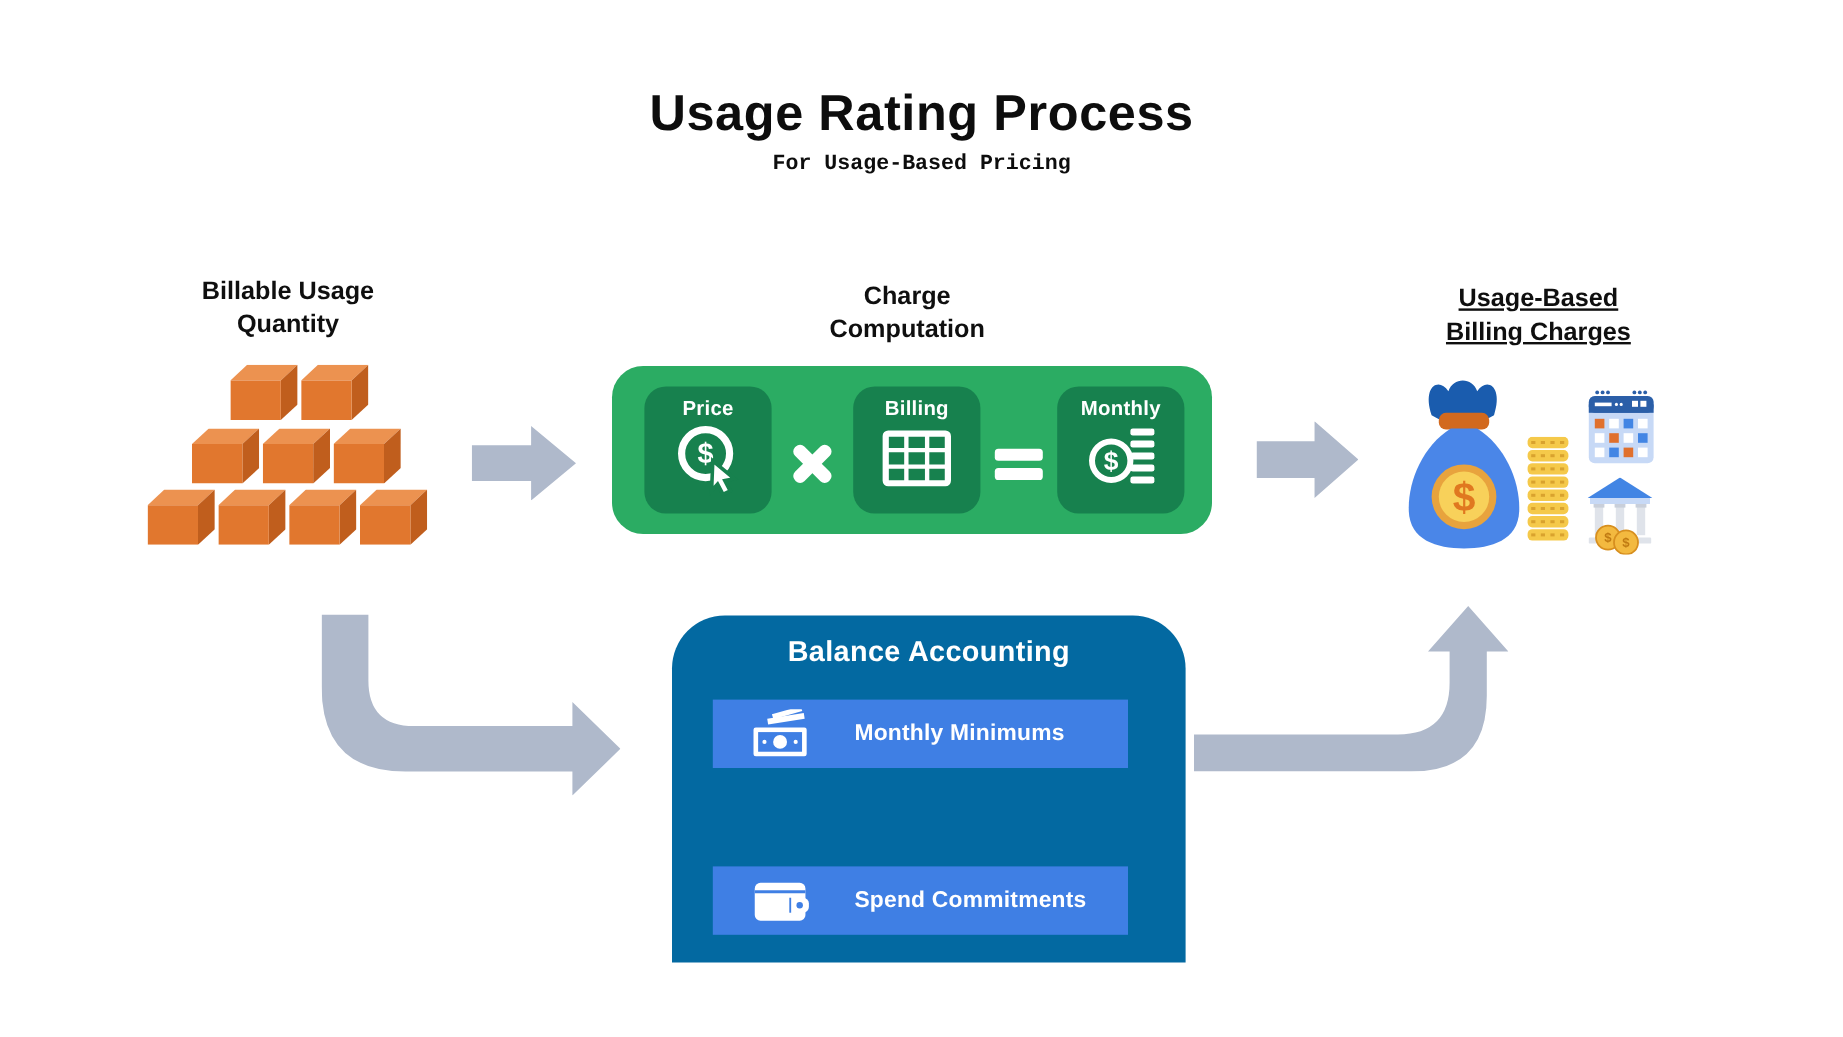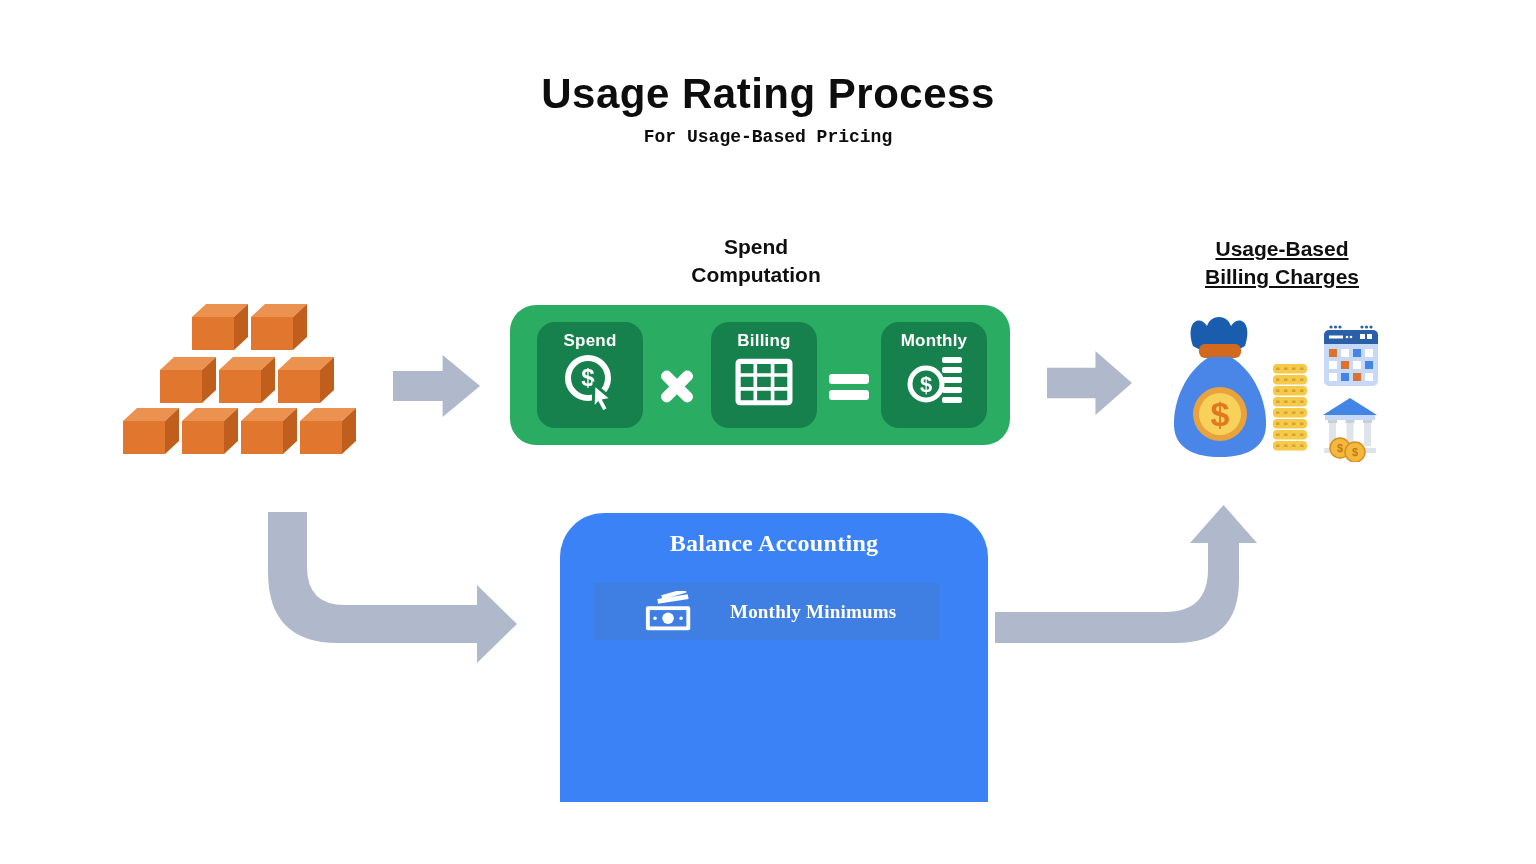--- a/index.html
+++ b/index.html
@@ -46,40 +46,41 @@
   .op-x .bar { position:absolute; left:10px; top:27px; width:40px; height:11px; background:#fff; border-radius:5px; }
   .op-x .bar.b1 { transform:rotate(45deg); }
   .op-x .bar.b2 { transform:rotate(-45deg); }
   .op-eq .bar { position:absolute; left:10px; width:40px; height:10px; background:#fff; border-radius:3px; }
   .op-eq .bar.b1 { top:20px; }
   .op-eq .bar.b2 { top:36px; }
   .sr { position:absolute; width:1px; height:1px; overflow:hidden; clip-path:inset(50%); }
 
   .balance-box {
     position:absolute; left:560px; top:513px; width:428px; height:289px;
-    background:#3b82f6; border-radius:44px 44px 0 0;font-family:Liberation Serif, serif;
+    background:#0369a1; border-radius:44px 44px 0 0;
   }
   .balance-title { text-align:center; color:#fff; font-size:24px; font-weight:bold; margin-top:17px; letter-spacing:0.3px; }
   .balance-row {
     position:absolute; left:34px; width:346px; height:57px; background:#3F7FE4;
-    display:flex; align-items:center; padding-left:48px; box-sizing:border-box;
+    display:flex; align-items:center; padding-left:30px; box-sizing:border-box;
   }
   .row-icon { width:56px; display:flex; justify-content:center; align-items:center; }
   .row-label { color:#fff; font-size:19px; font-weight:bold; margin-left:32px; letter-spacing:0.2px; }
 
   .abs { position:absolute; }
 </style>
 </head>
 <body>
 
 <div class="canvas">
 
   <div class="title">Usage Rating Process</div>
   <div class="subtitle">For Usage-Based Pricing</div>
 
+  <div class="sec-heading h-left">Billable Usage Quantity</div>
 
   <svg class="cube" style="left:192px;top:304px" viewBox="0 0 56 46">
       <polygon points="0,13 14,0 56,0 42,13" fill="#EC9250"></polygon>
       <polygon points="42,13 56,0 56,33 42,46" fill="#C05E1D"></polygon>
       <polygon points="0,13 42,13 42,46 0,46" fill="#E1772E"></polygon>
     </svg>
   <svg class="cube" style="left:251px;top:304px" viewBox="0 0 56 46">
       <polygon points="0,13 14,0 56,0 42,13" fill="#EC9250"></polygon>
       <polygon points="42,13 56,0 56,33 42,46" fill="#C05E1D"></polygon>
       <polygon points="0,13 42,13 42,46 0,46" fill="#E1772E"></polygon>
@@ -124,25 +125,25 @@
   <div class="arrow-r" style="left:1047px;top:351px;width:85px;height:64px"></div>
 
   <svg class="elbow" style="left:268px;top:512px" width="249" height="151" viewBox="0 0 249 151">
     <path d="M0,0 L0,60 Q0,131 70,131 L209,131 L209,151 L249,112 L209,73 L209,93 L77,93 Q39,93 39,55 L39,0 Z" fill="#AFB9CB"></path>
   </svg>
 
   <svg class="elbow" style="left:995px;top:505px" width="262" height="138" viewBox="0 0 262 138">
     <path d="M0,107 L170,107 Q213,107 213,64 L213,38 L195,38 L228.5,0 L262,38 L244,38 L244,75 Q244,138 181,138 L0,138 Z" fill="#AFB9CB"></path>
   </svg>
 
-  <div class="sec-heading h-mid">Spend Computation</div>
+  <div class="sec-heading h-mid">Charge Computation</div>
   <div class="green-box"></div>
 
   <div class="tile" style="left:537px">
-    <div class="tile-label">Spend</div>
+    <div class="tile-label">Price</div>
     <svg width="62" height="62" viewBox="0 0 62 62">
       <circle cx="29" cy="27" r="20" fill="none" stroke="#fff" stroke-width="6"></circle>
       <text x="29" y="35" font-size="24" font-weight="bold" fill="#fff" text-anchor="middle" font-family="Liberation Sans, sans-serif">$</text>
       <path d="M35,33 L53,48 L45,49.5 L49.5,58 L43.5,61 L39,52.5 L34,58 Z" fill="#fff" stroke="#17814E" stroke-width="3"></path>
     </svg>
   </div>
 
   <div class="op op-x" style="left:647px">
     <div class="bars">
         <div class="bar b1"></div>
@@ -308,15 +309,27 @@
           <rect x="6" y="19" width="38" height="17" fill="#3F7FE4"></rect>
           <circle cx="25" cy="27.5" r="6" fill="#fff"></circle>
           <circle cx="11.5" cy="27.5" r="1.8" fill="#fff"></circle>
             <circle cx="38.5" cy="27.5" r="1.8" fill="#fff"></circle>
         </svg>
       </span>
       <span class="row-label">Monthly Minimums</span>
     </div>
 
 
+    <div class="balance-row" style="top:209px">
+      <span class="row-icon">
+        <svg width="48" height="38" viewBox="0 0 50 38">
+          <rect x="1" y="3" width="44" height="33" rx="5" fill="#fff"></rect>
+          <rect x="1" y="9.5" width="44" height="2.6" fill="#3F7FE4"></rect>
+          <rect x="31" y="16" width="17" height="13" rx="5" fill="#fff"></rect>
+          <rect x="31" y="16" width="1.6" height="13" fill="#3F7FE4"></rect>
+          <circle cx="40" cy="22.5" r="2.8" fill="#3F7FE4"></circle>
+        </svg>
+      </span>
+      <span class="row-label">Spend Commitments</span>
+    </div>
   </div>
 
 </div>
 
 </body></html>

